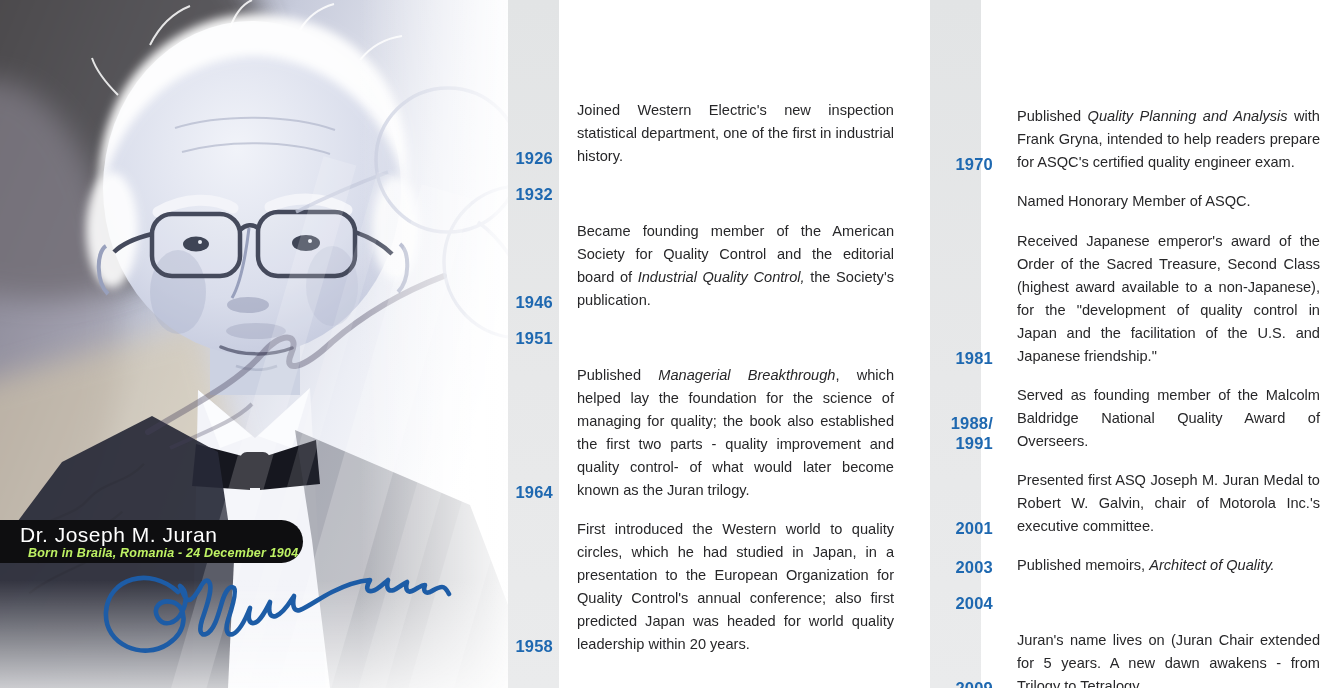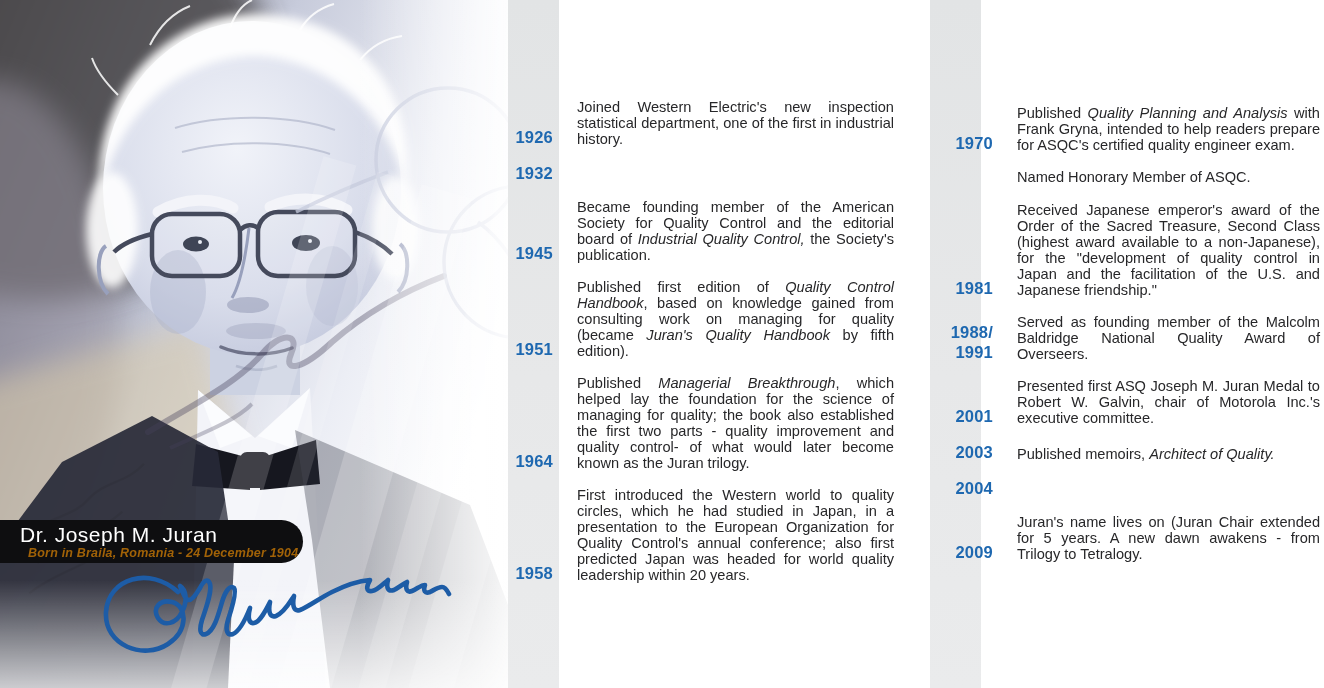--- a/index.html
+++ b/index.html
@@ -11,21 +11,21 @@
   .photo{position:absolute;left:0;top:0;width:510px;height:688px;}
   .photo svg.portrait{position:absolute;left:0;top:0;}
   .band{
     position:absolute;left:0;top:520px;width:303px;height:43px;
     background:var(--band,#0e0e10);
     border-radius:0 22px 22px 0;
     color:#fff;box-sizing:border-box;padding:3px 0 0 20px;
     z-index:4;
   }
   .band-name{font-size:21px;line-height:23px;letter-spacing:.5px;color:#fff;}
-  .band-caption{font-size:12.5px;line-height:14px;font-style:italic;font-weight:bold;color:#a16207;padding-left:8px;letter-spacing:.2px;}
+  .band-caption{font-size:12.5px;line-height:14px;font-style:italic;font-weight:bold;color:#bef264;padding-left:8px;letter-spacing:.2px;}
   .sig{position:absolute;left:100px;top:564px;z-index:5;}
   
   .bar{
     position:absolute;top:0;bottom:0;width:51px;
     background:linear-gradient(180deg,#e2e4e5 0%,#e7e8e9 55%,#eaebec 100%);
   }
   .bar-mid{left:508px;}
   .bar-right{left:930px;}
   
   .col{position:absolute;top:0;display:flex;flex-direction:column;}
@@ -34,21 +34,21 @@
   .entry{display:flex;align-items:flex-end;margin-bottom:16px;}
   #col-0 .year{width:51px;}
   #col-1 .year{width:69px;}
   .year{
     flex:none;box-sizing:border-box;text-align:right;padding-right:6px;
     color:var(--year,#1e68b0);font-weight:bold;font-size:16.5px;line-height:20px;
     letter-spacing:.2px;
   }
   .body{
     flex:1;margin-left:18px;
-    font-size:14.6px;line-height:16px;color:var(--text,#272729);
+    font-size:14.6px;line-height:23px;color:var(--text,#272729);
     text-align:justify;
   }
   #col-0 .body{margin-right:16px;}
   #col-1 .body{margin-right:2px;}
   .body p{margin:0 0 17px 0;}
   .body p:last-child{margin-bottom:0;}
   .it{font-style:italic;margin-top:48px;}
   .bd{font-weight:bold;}
 </style>
 </head>
@@ -212,32 +212,29 @@
           <p><span>Joined Western Electric's new inspection statistical department, one of the first in industrial history.</span></p>
         </div>
       </div>
       <div class="entry">
         <div class="year">
           <div>1932</div>
         </div>
       </div>
       <div class="entry">
         <div class="year">
-          <div>1945</div>
+          <div>1946</div>
         </div>
         <div class="body">
           <p><span>Became founding member of the American Society for Quality Control and the editorial board of </span><span class="it">Industrial Quality Control,</span><span> the Society's publication.</span></p>
         </div>
       </div>
       <div class="entry">
         <div class="year">
           <div>1951</div>
-        </div>
-        <div class="body">
-          <p><span>Published first edition of </span><span class="it">Quality Control Handbook</span><span>, based on knowledge gained from consulting work on managing for quality (became </span><span class="it">Juran's Quality Handbook</span><span> by fifth edition).</span></p>
         </div>
       </div>
       <div class="entry">
         <div class="year">
           <div>1964</div>
         </div>
         <div class="body">
           <p><span>Published </span><span class="it">Managerial Breakthrough</span><span>, which helped lay the foundation for the science of managing for quality; the book also established the first two parts - quality improvement and quality control- of what would later become known as the Juran trilogy.</span></p>
         </div>
       </div>

